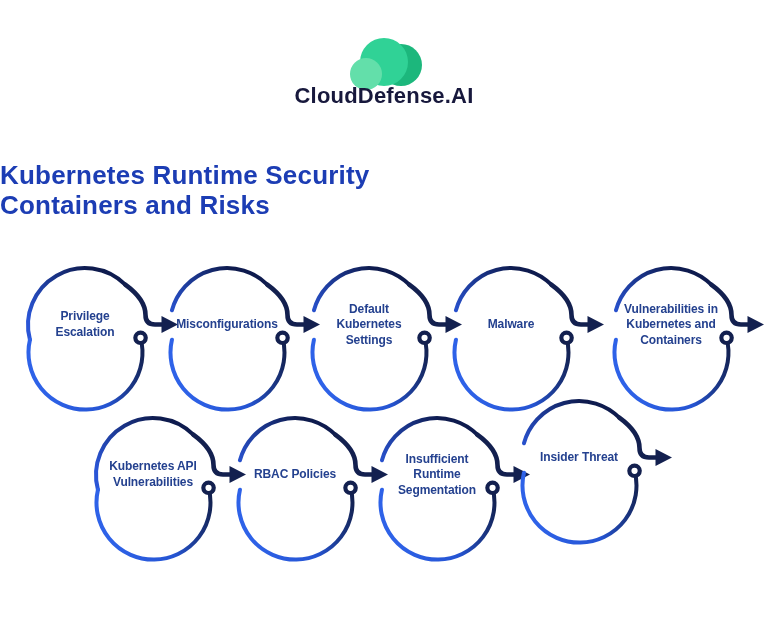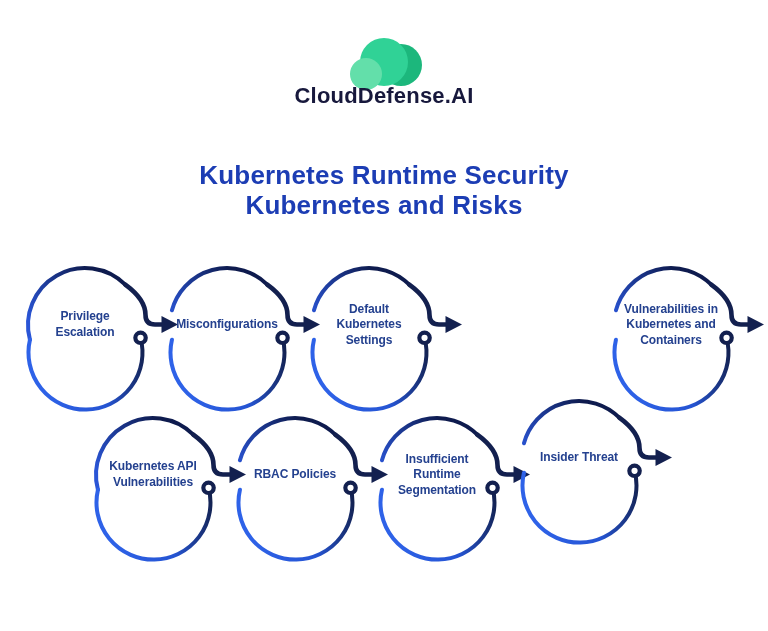--- a/index.html
+++ b/index.html
@@ -10,21 +10,21 @@
   .cloud { position:absolute; left:344px; top:29px; }
   .brand-name {
     position:absolute; left:0; top:83px; width:768px;
     text-align:center; font-size:22px; font-weight:bold;
     color:#17183C; letter-spacing:0.2px;
   }
 
   
   .title {
     position:absolute; left:0; top:160px; width:768px; margin:0;
-    text-align:center; font-size:26px; line-height:30px; font-weight:bold;
+    font-size:26px; line-height:30px; font-weight:bold;
     color:#1C3DB4; letter-spacing:0.2px;
   }
 
   
   .diagram { position:absolute; left:0; top:0; width:768px; height:478px; }
   .unit { position:absolute; width:170px; height:150px; }
   .unit-svg { position:absolute; left:0; top:0; overflow:visible; }
   .unit-label {
     position:absolute; left:11px; top:0; width:120px; height:150px;
     display:flex; align-items:center; justify-content:center;
@@ -55,21 +55,21 @@
 
   <header>
     <svg class="cloud" width="80" height="62" viewBox="0 0 80 62">
       <circle cx="57" cy="36" r="21" fill="#1CB77C"></circle>
       <circle cx="40" cy="33" r="24" fill="#30D296"></circle>
       <circle cx="22" cy="45" r="16" fill="#63DFAA"></circle>
     </svg>
     <div class="brand-name">CloudDefense.AI</div>
   </header>
 
-  <h1 class="title"><span>Kubernetes Runtime Security</span><br><span>Kubernetes and Risks</span></h1>
+  <h1 class="title"><span>Kubernetes Runtime Security</span><br><span>Containers and Risks</span></h1>
 
   <div id="diagram" class="diagram">
       <div class="unit" style="left: 14px; top: 250px;">
     <svg class="unit-svg" width="170" height="150" viewBox="0 0 170 150" fill="none">
       <path class="p-upper" stroke="url(#gradUpper)" stroke-width="4" stroke-linecap="round" d="M 15.94 89.75 A 57 57 0 0 1 111.3 34.7"></path>
       <path class="p-lower" d="M 15.94 89.75 A 57 57 0 1 0 126.54 87.82" stroke="url(#gradLower)" stroke-width="4" stroke-linecap="round"></path>
       <path class="p-conn" d="M 111.3 34.7 C 124 44 131.5 54 131.5 65 C 131.5 71.5 134.5 74.5 141 74.5 L 150 74.5" stroke="#13204F" stroke-width="4.6" stroke-linecap="round"></path>
       <path class="p-head" d="M 147.5 66 L 164 74.5 L 147.5 83 Z" fill="#13204F"></path>
       <circle class="p-ring" cx="126.54" cy="87.82" r="5.2" stroke="#13204F" stroke-width="4.2" fill="#FFFFFF"></circle>
     </svg>
@@ -90,20 +90,30 @@
   </div>
       <div class="unit" style="left: 156px; top: 250px;">
     <svg class="unit-svg" width="170" height="150" viewBox="0 0 170 150" fill="none">
       <path class="p-upper" stroke="url(#gradUpper)" stroke-width="4" stroke-linecap="round" d="M 15.94 60.25 A 57 57 0 0 1 111.3 34.7"></path>
       <path class="p-lower" d="M 15.94 89.75 A 57 57 0 1 0 126.54 87.82" stroke="url(#gradLower)" stroke-width="4" stroke-linecap="round"></path>
       <path class="p-conn" d="M 111.3 34.7 C 124 44 131.5 54 131.5 65 C 131.5 71.5 134.5 74.5 141 74.5 L 150 74.5" stroke="#13204F" stroke-width="4.6" stroke-linecap="round"></path>
       <path class="p-head" d="M 147.5 66 L 164 74.5 L 147.5 83 Z" fill="#13204F"></path>
       <circle class="p-ring" cx="126.54" cy="87.82" r="5.2" stroke="#13204F" stroke-width="4.2" fill="#FFFFFF"></circle>
     </svg>
     <div class="unit-label">Misconfigurations</div>
+  </div>
+      <div class="unit" style="left: 440px; top: 250px;">
+    <svg class="unit-svg" width="170" height="150" viewBox="0 0 170 150" fill="none">
+      <path class="p-upper" stroke="url(#gradUpper)" stroke-width="4" stroke-linecap="round" d="M 15.94 60.25 A 57 57 0 0 1 111.3 34.7"></path>
+      <path class="p-lower" d="M 15.94 89.75 A 57 57 0 1 0 126.54 87.82" stroke="url(#gradLower)" stroke-width="4" stroke-linecap="round"></path>
+      <path class="p-conn" d="M 111.3 34.7 C 124 44 131.5 54 131.5 65 C 131.5 71.5 134.5 74.5 141 74.5 L 150 74.5" stroke="#13204F" stroke-width="4.6" stroke-linecap="round"></path>
+      <path class="p-head" d="M 147.5 66 L 164 74.5 L 147.5 83 Z" fill="#13204F"></path>
+      <circle class="p-ring" cx="126.54" cy="87.82" r="5.2" stroke="#13204F" stroke-width="4.2" fill="#FFFFFF"></circle>
+    </svg>
+    <div class="unit-label">Malware</div>
   </div>
       <div class="unit" style="left: 600px; top: 250px;">
     <svg class="unit-svg" width="170" height="150" viewBox="0 0 170 150" fill="none">
       <path class="p-upper" stroke="url(#gradUpper)" stroke-width="4" stroke-linecap="round" d="M 15.94 60.25 A 57 57 0 0 1 111.3 34.7"></path>
       <path class="p-lower" d="M 15.94 89.75 A 57 57 0 1 0 126.54 87.82" stroke="url(#gradLower)" stroke-width="4" stroke-linecap="round"></path>
       <path class="p-conn" d="M 111.3 34.7 C 124 44 131.5 54 131.5 65 C 131.5 71.5 134.5 74.5 141 74.5 L 150 74.5" stroke="#13204F" stroke-width="4.6" stroke-linecap="round"></path>
       <path class="p-head" d="M 147.5 66 L 164 74.5 L 147.5 83 Z" fill="#13204F"></path>
       <circle class="p-ring" cx="126.54" cy="87.82" r="5.2" stroke="#13204F" stroke-width="4.2" fill="#FFFFFF"></circle>
     </svg>
     <div class="unit-label">Vulnerabilities in

